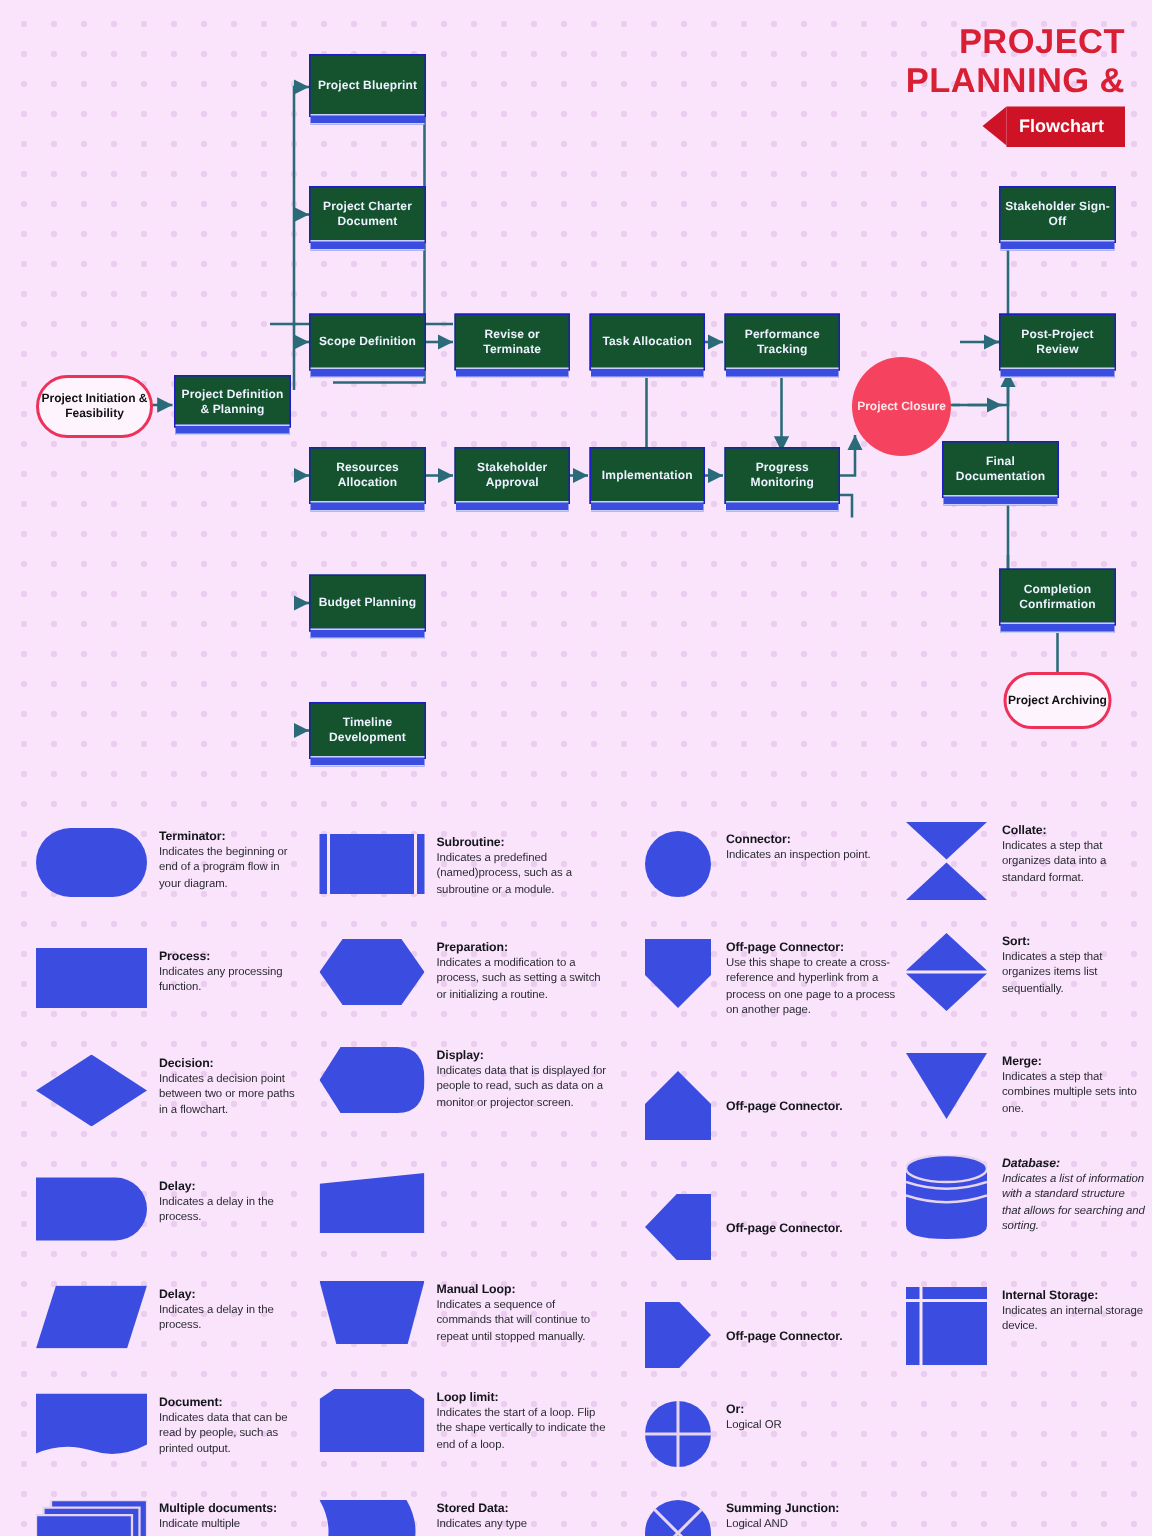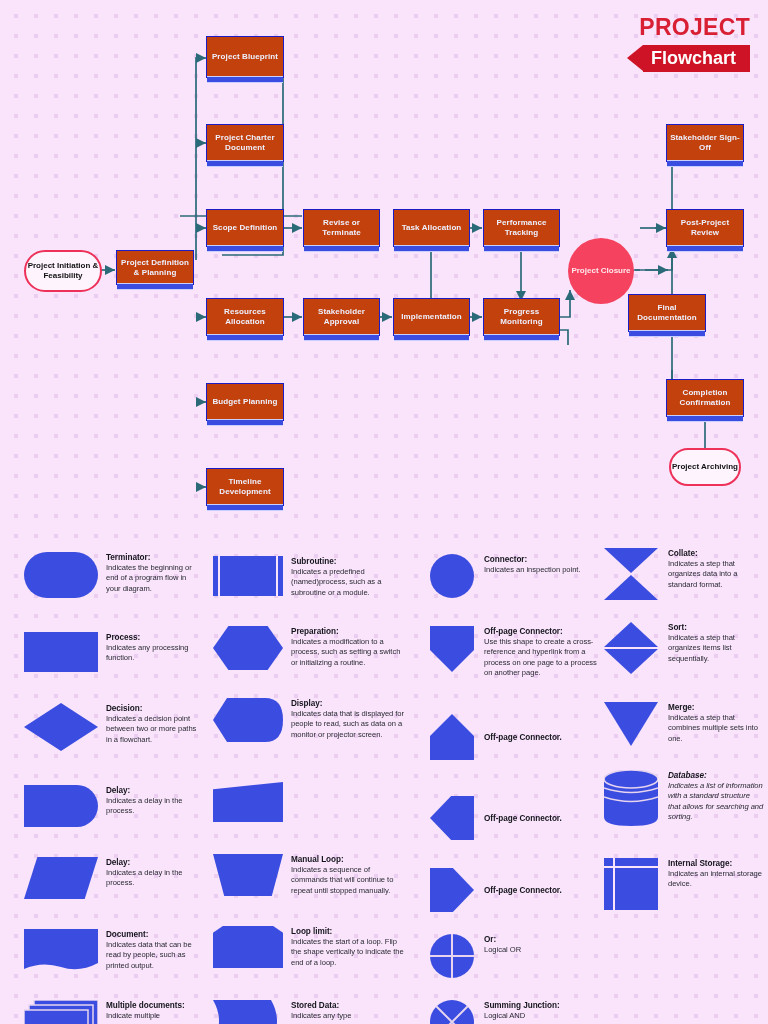--- a/index.html
+++ b/index.html
@@ -26,39 +26,39 @@
     font-size: 23px; font-weight: 700;
     letter-spacing: .3px; line-height: 26px;
   }
   #ribbon {
     margin-top: 5px; height: 27px;
     display: flex; align-items: center; justify-content: flex-end;
     position: relative;
   }
   #ribbon .rb {
     background: #cf1326; color: #fff;
-    font-size: 18px; font-weight: 700;
+    font-size: 12px; font-weight: 700;
     height: 27px; line-height: 27px;
     padding: 0 14px 0 8px;
     position: relative;
   }
   #ribbon .rb:before {
     content: ""; position: absolute; left: -16px; top: 0;
     border-top: 13.5px solid transparent;
     border-bottom: 13.5px solid transparent;
     border-right: 16px solid #cf1326;
   }
 
   
   #flow { position: absolute; left: 0; top: 0; width: 768px; height: 530px; }
   #flow svg { position: absolute; left: 0; top: 0; }
 
   .node {
     position: absolute;
-    background: #c2410c;
+    background: #14532d;
     border: 1px solid #1c1cc4;
     color: #eef1ff;
     font-size: 8px; line-height: 10px;
     font-weight: 600;
     display: flex; align-items: center; justify-content: center;
     text-align: center;
     letter-spacing: .1px;
     padding: 0 3px;
     z-index: 3;
   }
@@ -106,20 +106,21 @@
     font-size: 7.6px; color: #2a2a33; line-height: 10.4px;
     letter-spacing: -.05px;
   }
   .bl { background: #3b4de0; }
 </style>
 </head>
 <body>
 
 <div id="title-block">
   <div class="line">PROJECT</div>
+  <div class="line">PLANNING &amp;</div>
   <div id="ribbon">
     <div class="rb">Flowchart</div>
   </div>
 </div>
 
 <div id="flow">
 
   <svg width="768" height="530">
     <defs>
       <marker id="ah" markerWidth="7" markerHeight="7" refX="6" refY="3" orient="auto">

